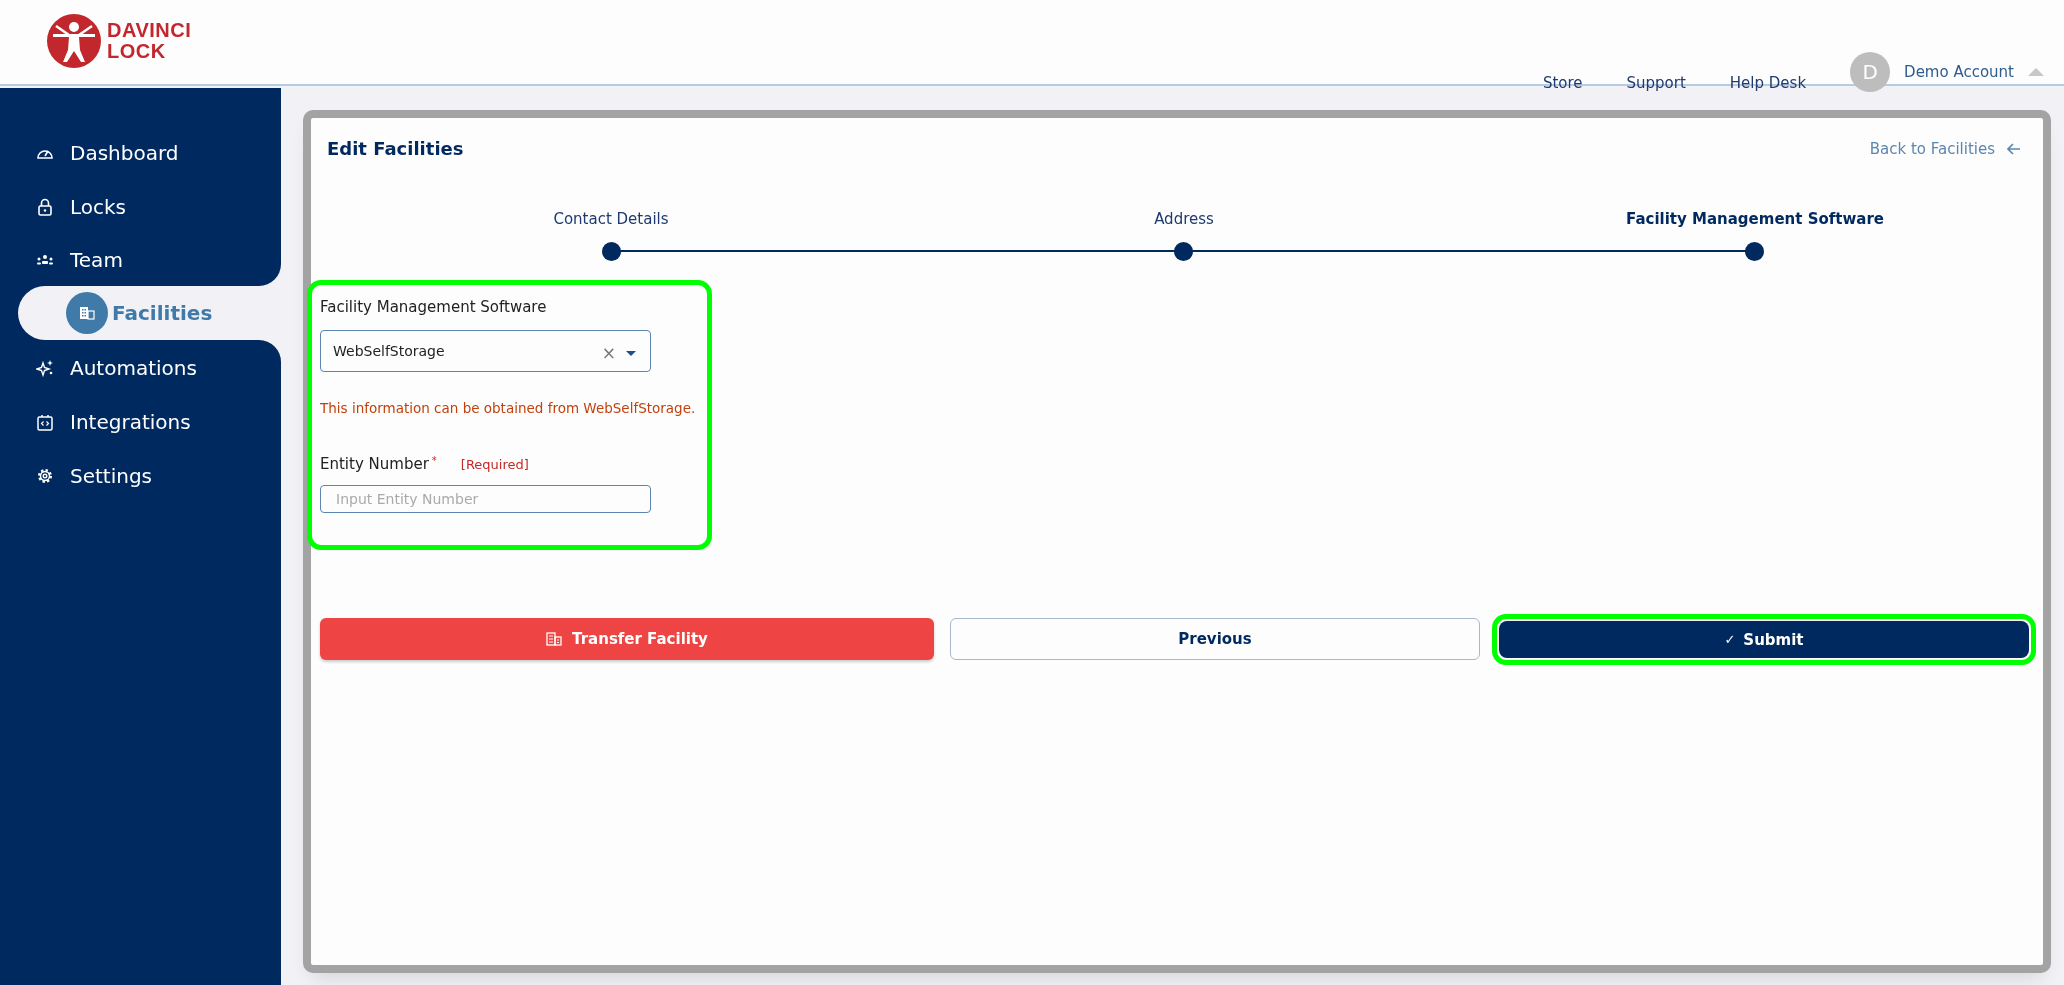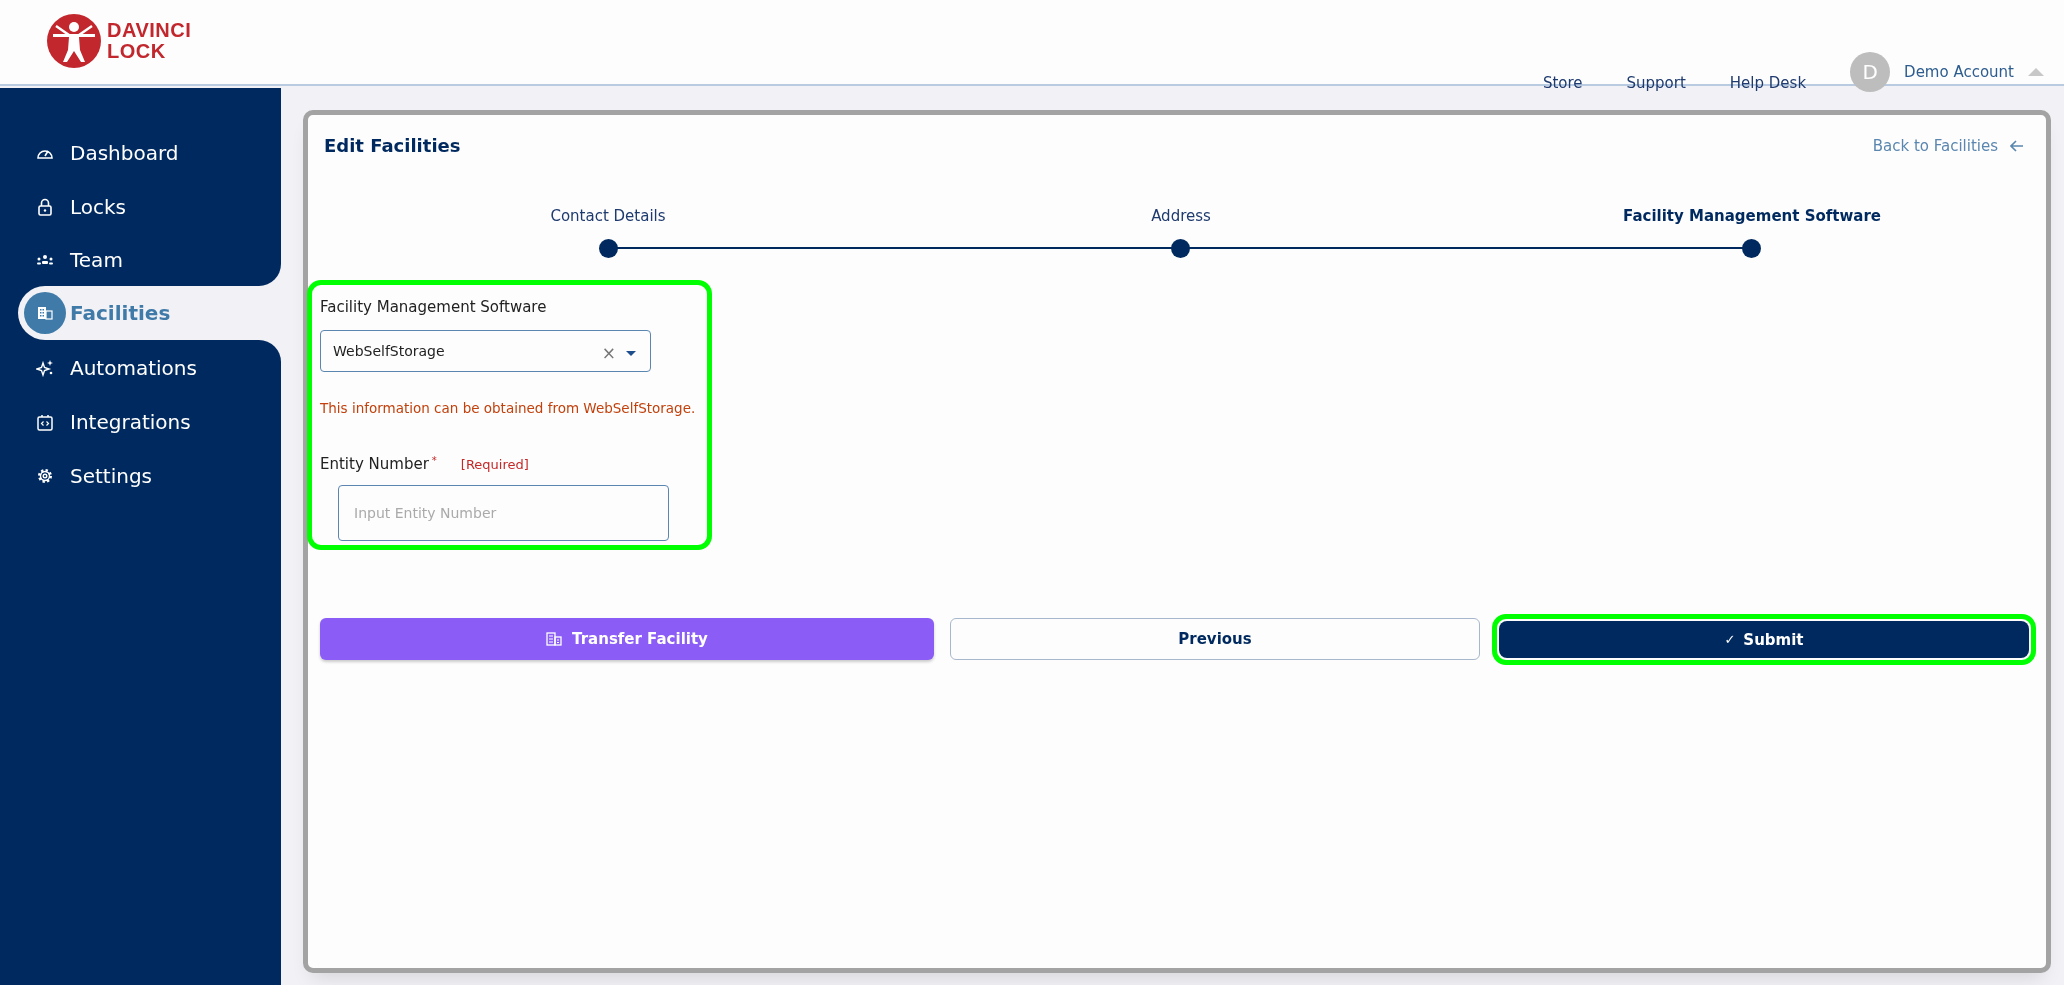--- a/index.html
+++ b/index.html
@@ -22,50 +22,50 @@
   
   .sidebar { position: absolute; left: 0; top: 88px; width: 281px; height: 897px; background: #002a5f; }
   .side-gap { position: absolute; left: 0; top: 286px; width: 281px; height: 54px; background: #002a5f; }
   .active-pill { position: absolute; left: 18px; top: 286px; width: 263px; height: 54px; background: #f1f1f6; border-radius: 27px 0 0 27px; }
   .corner-top { position: absolute; left: 241px; top: 246px; width: 40px; height: 40px; background: #f1f1f6; }
   .corner-top::after { content: ""; position: absolute; inset: 0; background: #002a5f; border-radius: 0 0 22px 0; }
   .corner-bot { position: absolute; left: 241px; top: 340px; width: 40px; height: 40px; background: #f1f1f6; }
   .corner-bot::after { content: ""; position: absolute; inset: 0; background: #002a5f; border-radius: 0 22px 0 0; }
   .nav-item { position: absolute; left: 0; width: 281px; height: 40px; display: flex; align-items: center; color: #fff; font-size: 20px; cursor: pointer; }
   .nav-item .ico { width: 22px; height: 22px; margin-left: 34px; margin-right: 14px; display: flex; align-items: center; justify-content: center; }
-  .nav-item.active { color: #3f7aa8; font-weight: bold; }
+  .nav-item.active { color: #3f7aa8; font-weight: bold; padding-left: 42px; }
   .nav-item.active .ico { width: 42px; height: 42px; margin-left: 24px; margin-right: 4px; border-radius: 50%; background: #3f7aa8; }
 
   
-  .card { position: absolute; left: 303px; top: 110px; width: 1748px; height: 863px; background: #fdfdfd; border: 5px solid #a3a3a3; border-radius: 10px; box-shadow: 0 12px 20px -8px rgba(0,0,0,0.12); }
+  .card { position: absolute; left: 303px; top: 110px; width: 1748px; height: 863px; background: #fdfdfd; border: 8px solid #a3a3a3; border-radius: 10px; box-shadow: 0 12px 20px -8px rgba(0,0,0,0.12); }
   .card-title { position: absolute; left: 16px; top: 20px; font-size: 18px; font-weight: bold; color: #002a5f; }
   .back-link { position: absolute; right: 22px; top: 22px; font-size: 15px; color: #5a86b0; display: flex; align-items: center; cursor: pointer; }
   .back-link svg { margin-left: 12px; }
 
   
   .stepper-line { position: absolute; left: 300px; top: 132px; width: 1144px; height: 2px; background: #002a5f; }
   .step-dot { position: absolute; top: 124px; width: 19px; height: 19px; border-radius: 50%; background: #002a5f; }
   .step-label { position: absolute; top: 92px; font-size: 15px; color: #1e3a6e; transform: translateX(-50%); white-space: nowrap; }
   .step-label.current { font-weight: bold; color: #002a5f; }
 
   
   .hl-box { position: absolute; left: 307px; top: 280px; width: 405px; height: 270px; border: 5px solid #00ff00; border-radius: 14px; }
   .field-label { position: absolute; font-size: 15px; color: #222; }
   .req-star { color: #c62828; font-size: 10px; vertical-align: top; margin-left: 3px; }
   .req-tag { color: #c62828; font-size: 13px; margin-left: 24px; }
   .select-box { position: absolute; left: 320px; top: 330px; width: 331px; height: 42px; border: 1px solid #5a86b0; border-radius: 4px; background: #fdfdfd; display: flex; align-items: center; padding-left: 12px; font-size: 14px; color: #222; }
   .select-clear { position: absolute; right: 34px; top: 12px; font-size: 17px; color: #777; cursor: pointer; }
   .select-caret { position: absolute; right: 14px; top: 20px; width: 0; height: 0; border-left: 5px solid transparent; border-right: 5px solid transparent; border-top: 5px solid #1e4e8c; }
   .helper { position: absolute; left: 320px; top: 400px; font-size: 13.5px; color: #c2410c; }
-  .text-input { position: absolute; left: 320px; top: 485px; width: 331px; height: 56px; border: 1px solid #5a86b0; border-radius: 4px; background: #fdfdfd; padding-left: 15px; font-size: 14px; font-family: "DejaVu Sans", sans-serif; color: #222; outline: none; margin-left: 18px; }
+  .text-input { position: absolute; left: 320px; top: 485px; width: 331px; height: 28px; border: 1px solid #5a86b0; border-radius: 4px; background: #fdfdfd; padding-left: 15px; font-size: 14px; font-family: "DejaVu Sans", sans-serif; color: #222; outline: none; }
   .text-input::placeholder { color: #aaa; }
 
   
   .btn { position: absolute; top: 618px; height: 42px; border-radius: 6px; display: flex; align-items: center; justify-content: center; font-size: 15px; font-weight: bold; cursor: pointer; }
-  .btn-transfer { left: 320px; width: 614px; background: #8b5cf6; color: #fff; box-shadow: 0 2px 3px rgba(0,0,0,0.2); }
+  .btn-transfer { left: 320px; width: 614px; background: #ef4444; color: #fff; box-shadow: 0 2px 3px rgba(0,0,0,0.2); }
   .btn-transfer svg { margin-right: 10px; }
   .btn-prev { left: 950px; width: 530px; background: #fdfdfd; color: #002a5f; border: 1px solid #a8b8cc; }
   .submit-hl { position: absolute; left: 1492px; top: 614px; width: 544px; height: 51px; border: 5px solid #00ff00; border-radius: 14px; }
   .btn-submit { left: 1499px; width: 530px; top: 621px; height: 37px; background: #002a5f; color: #fff; border-radius: 8px; }
   .btn-submit .check { margin-right: 8px; font-size: 13px; }
 </style>
 </head>
 <body>
 
 <div class="header">

